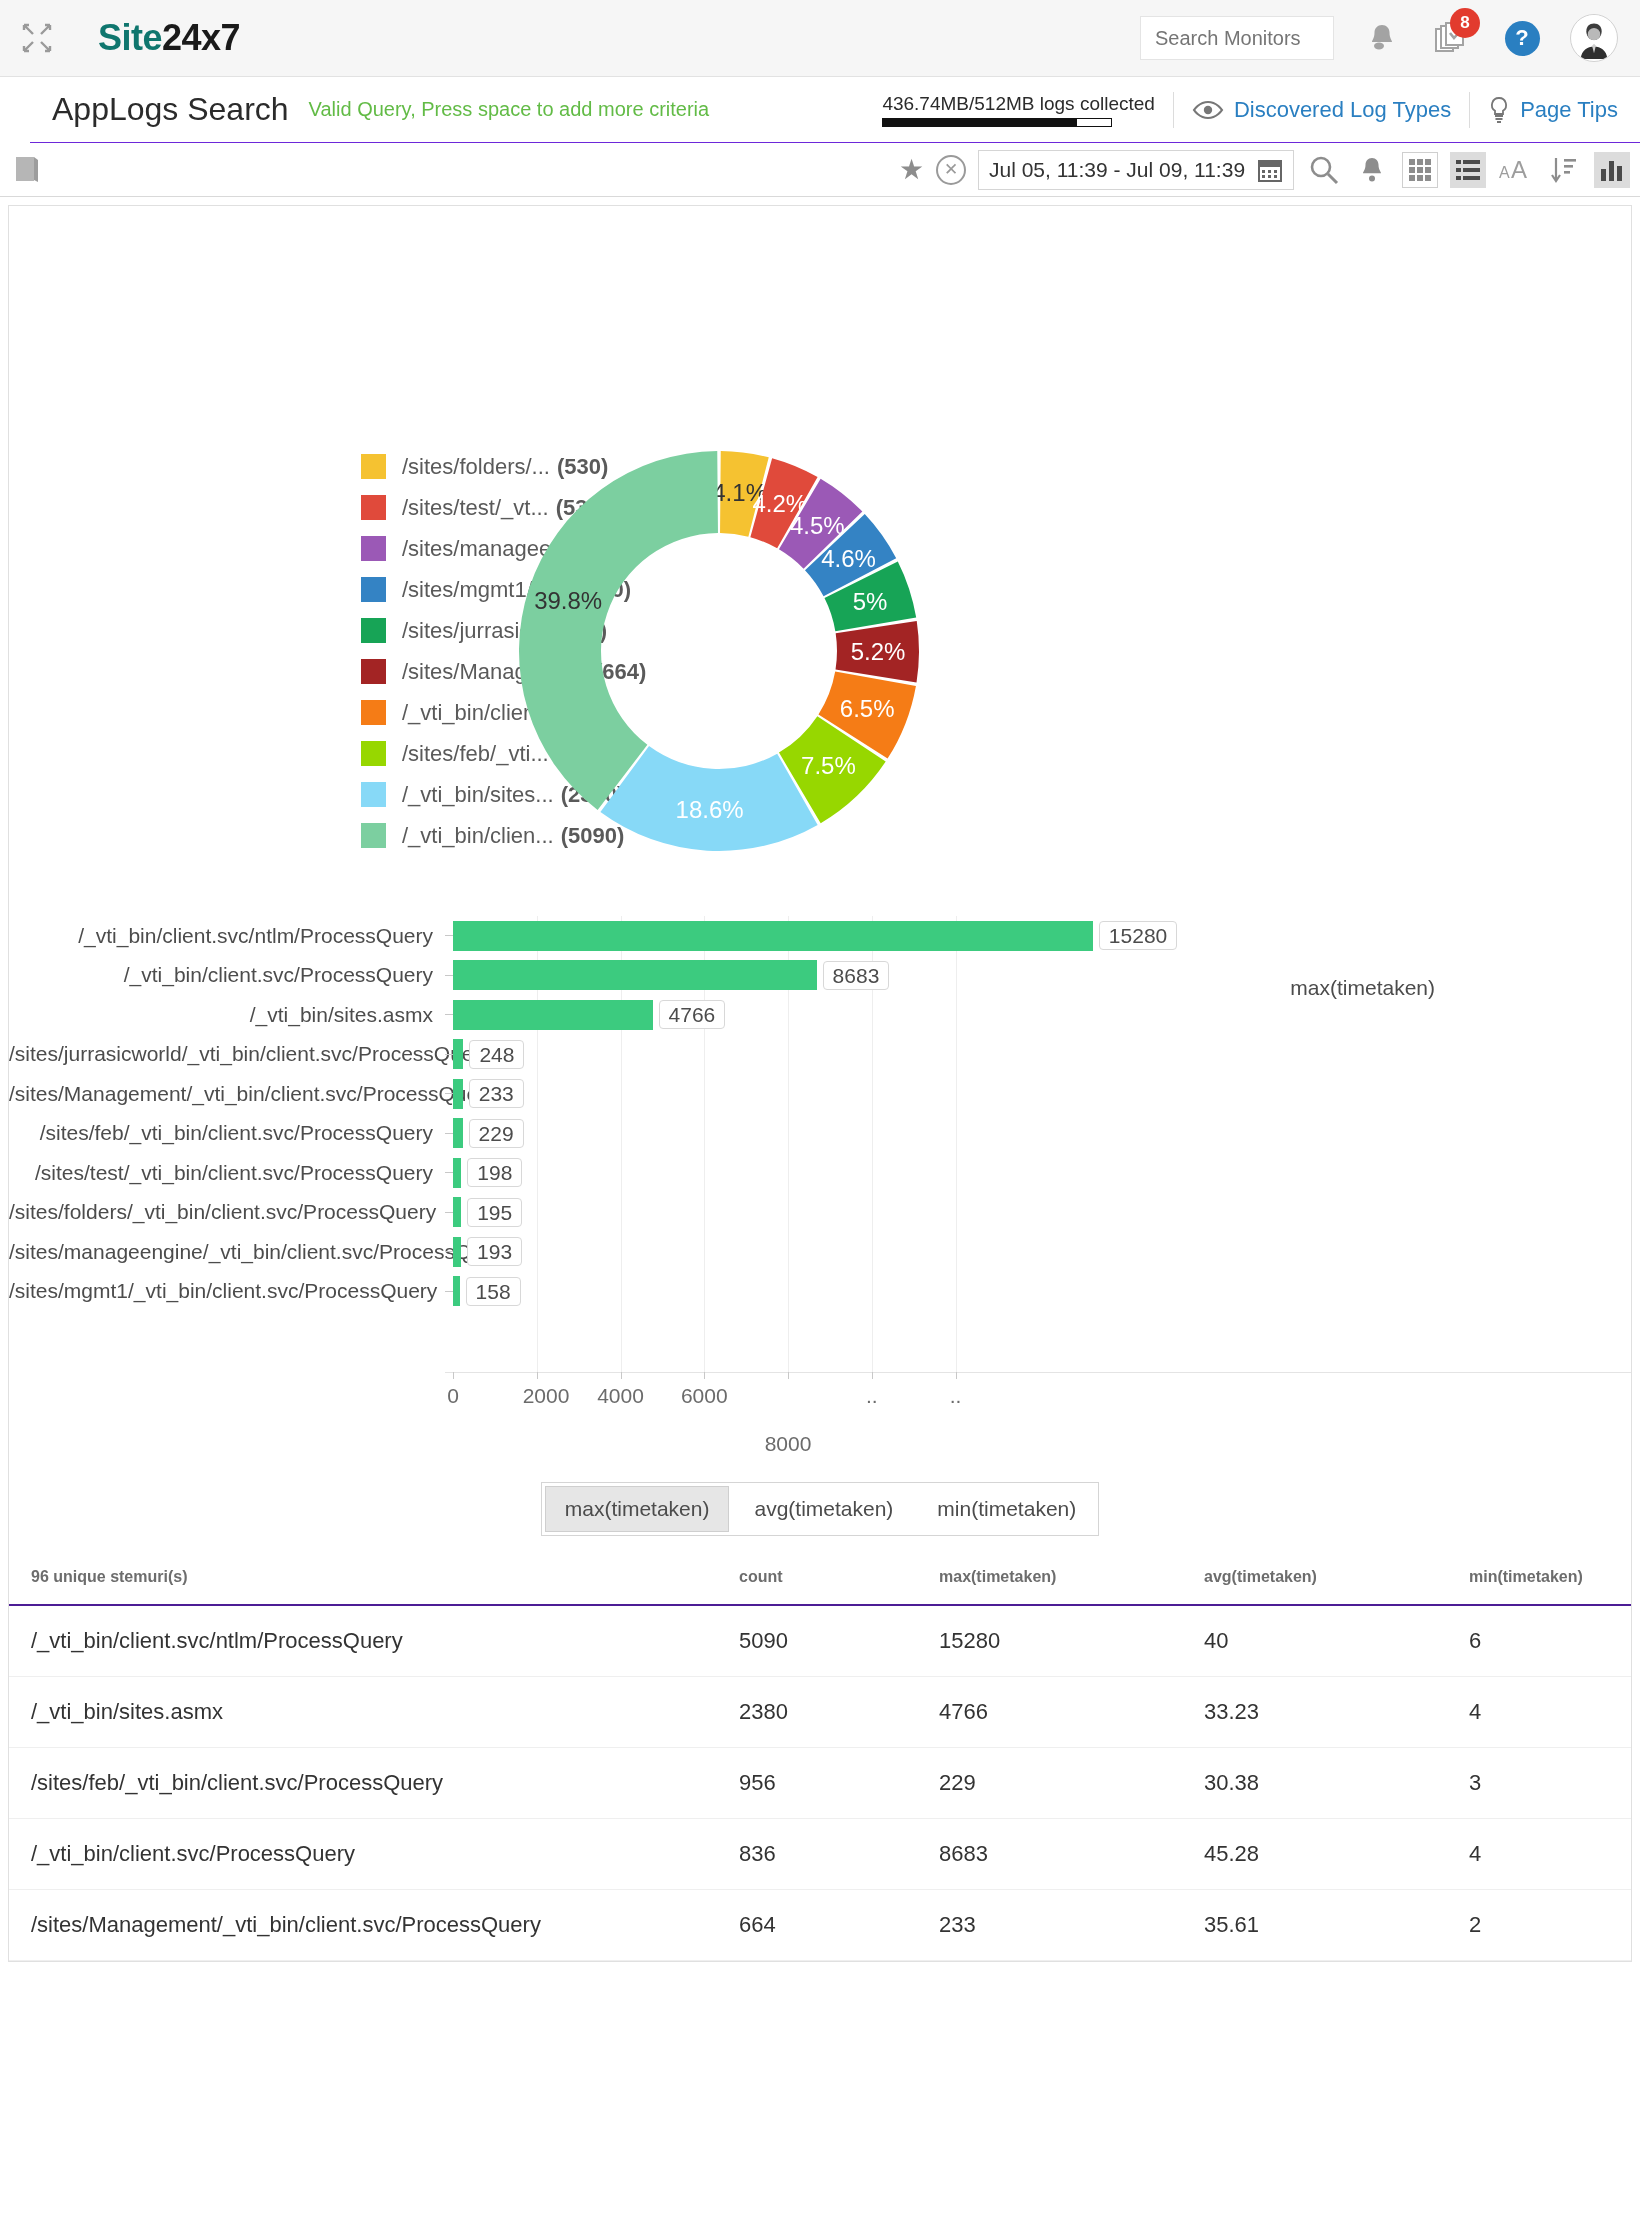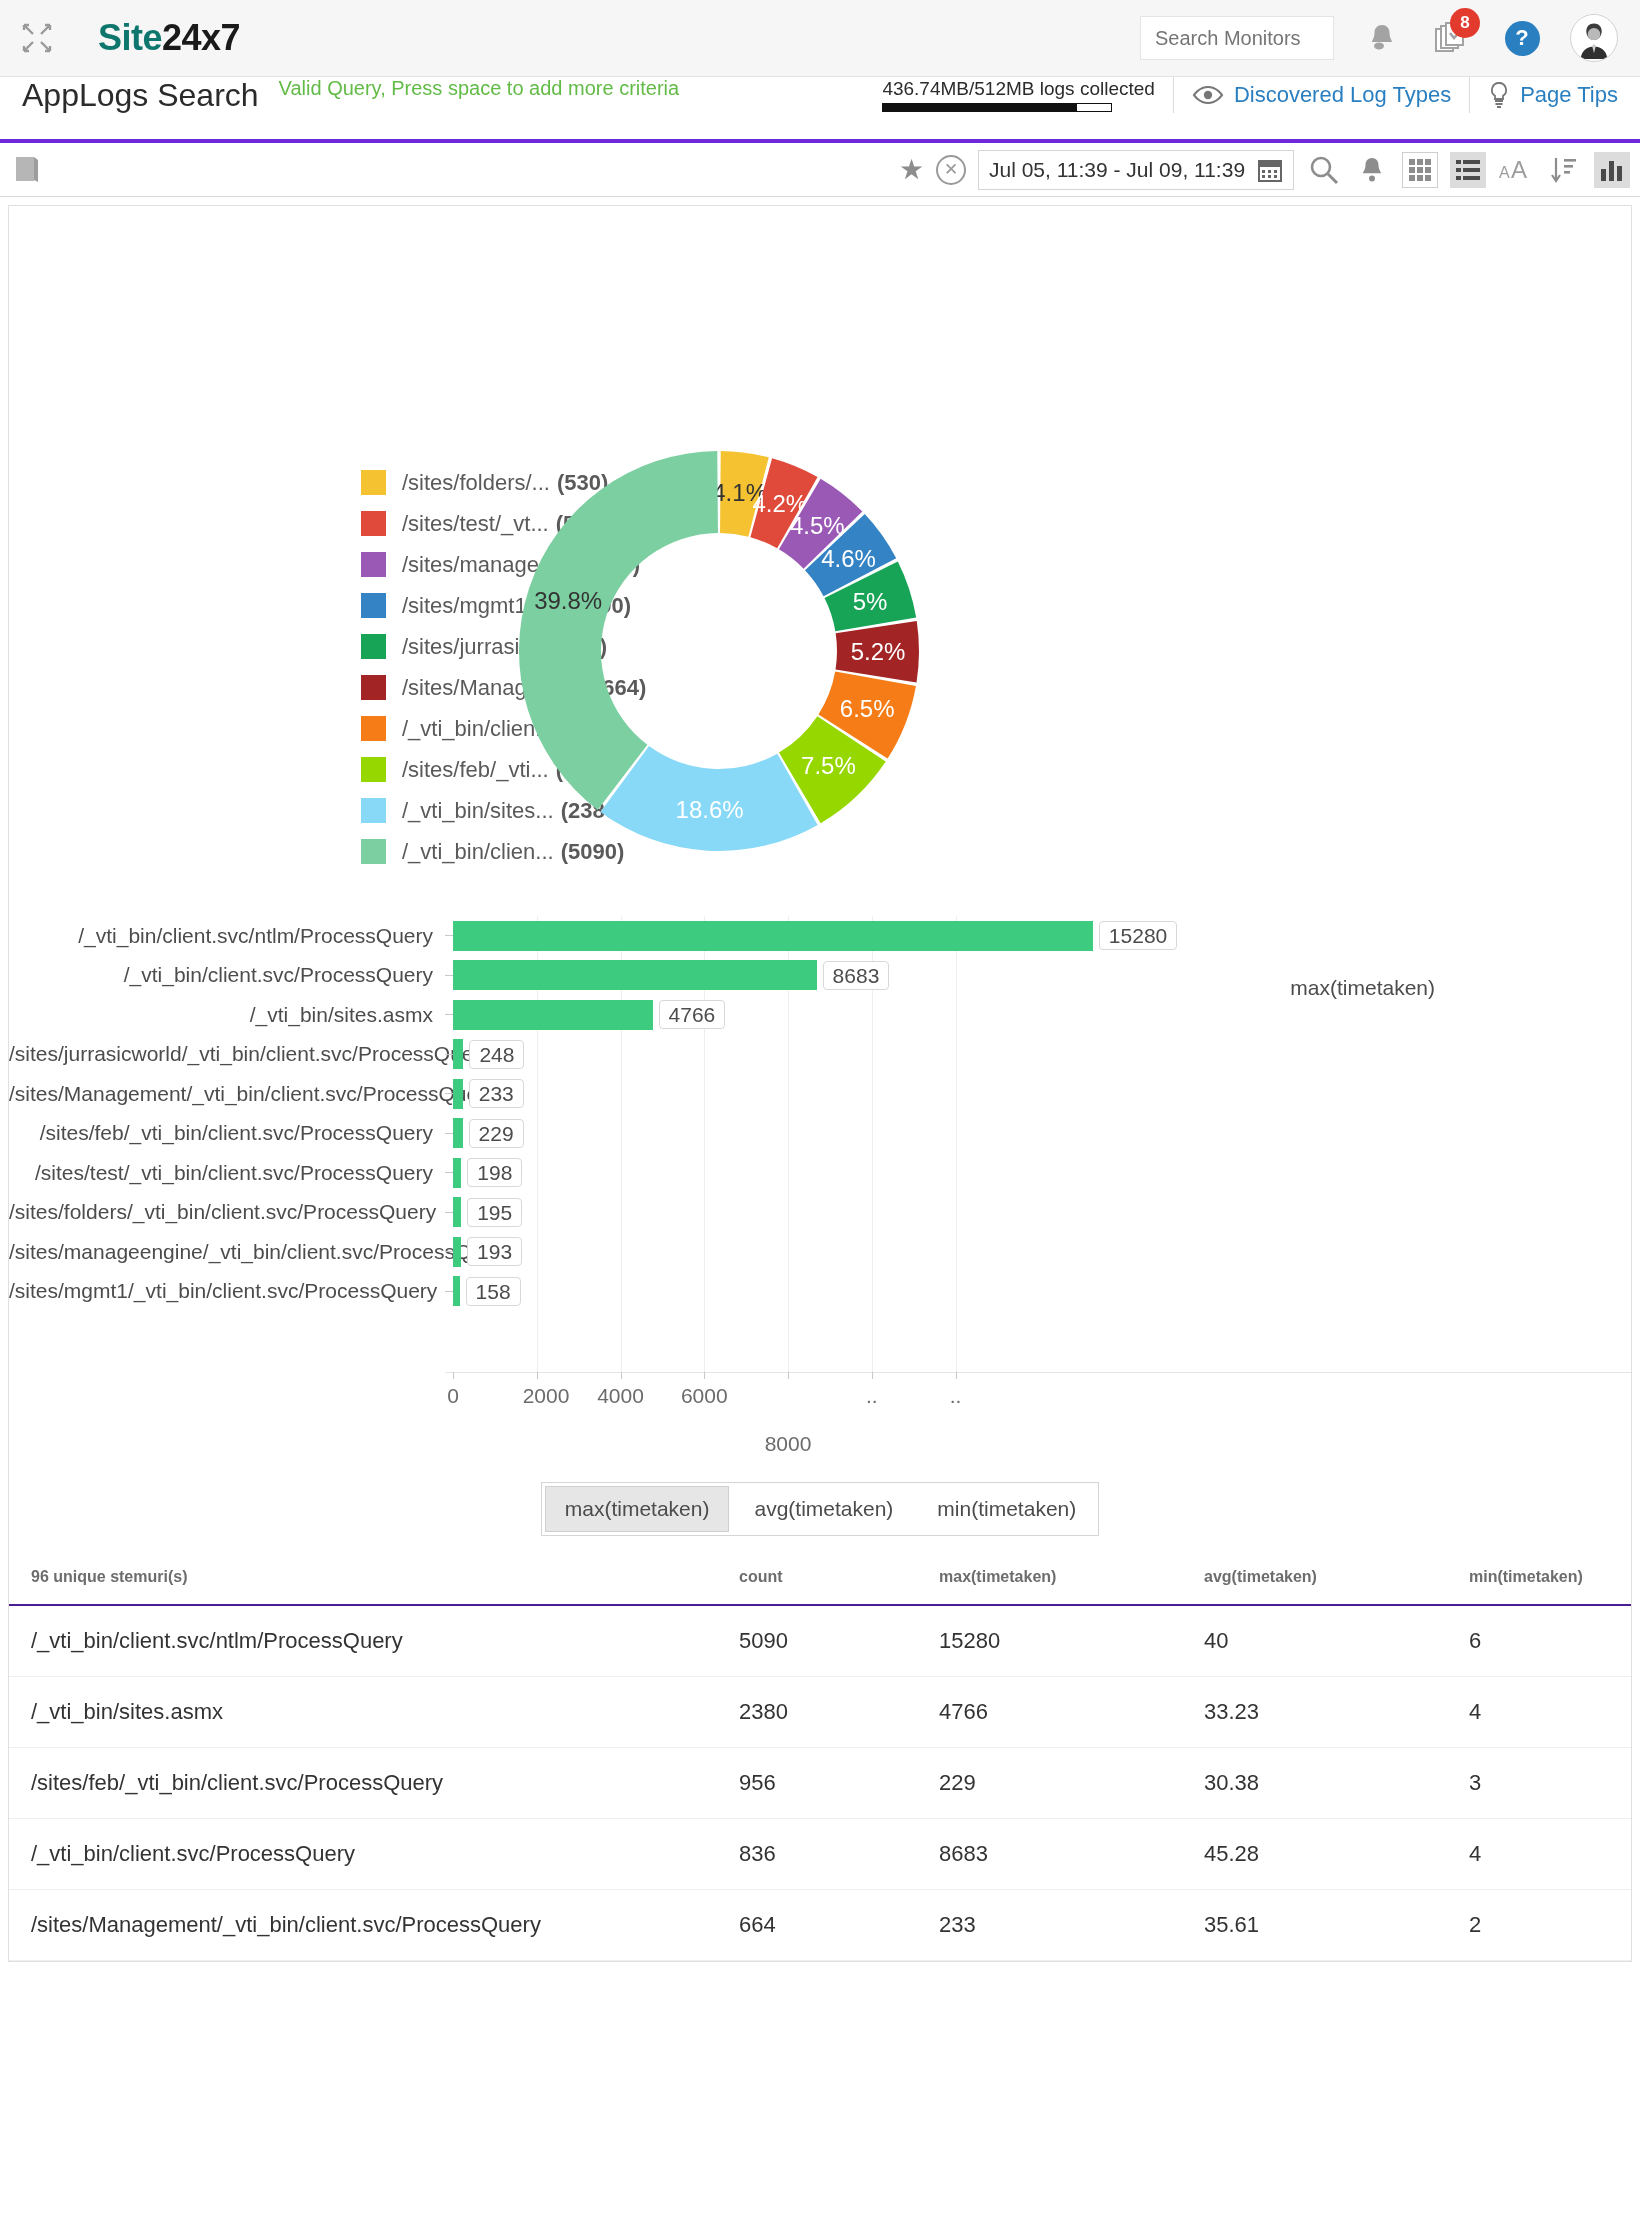--- a/index.html
+++ b/index.html
@@ -37,22 +37,22 @@
     width:35px;height:35px;border-radius:50%;background:#2a7fc1;color:#fff;
     display:flex;align-items:center;justify-content:center;font-size:22px;font-weight:bold;
   }
   .avatar{
     width:48px;height:48px;border-radius:50%;border:1px solid #d2d2d2;overflow:hidden;background:#fff;
     display:flex;align-items:flex-end;justify-content:center;
   }
 
   
   .titlerow{
-    height:66px; border-bottom:4px solid #6d28d9; display:flex; align-items:flex-start;
-    padding:0 22px; background:#fff;
+    height:66px; border-bottom:1px solid #6d28d9; display:flex; align-items:center;
+    padding:0 22px; background:#fff;margin-left:30px;
   }
   .page-title{ font-size:32px; color:#2b2b2b; font-weight:400; }
   .valid-query{ color:#62bb46; font-size:20px; margin-left:20px; }
   .logs-wrap{ margin-left:auto; display:flex; align-items:center; gap:18px; }
   .logs-collected{ text-align:center; }
   .logs-text{ font-size:19px; color:#2b2b2b; }
   .logs-bar{ width:230px; height:9px; background:#ffffff; border:1px solid #111; margin-top:3px; position:relative;}
   .logs-bar i{ position:absolute; left:0; top:0; bottom:0; background:#111; display:block;}
   .vline{ width:1px; height:36px; background:#dcdcdc; }
   .hdr-link{ color:#2a7fc1; font-size:22px; display:flex; align-items:center; gap:10px; }
@@ -76,21 +76,21 @@
   }
   .daterange span{ flex:1; }
   .tool-ico{ width:36px;height:36px;display:flex;align-items:center;justify-content:center;color:#8d8d8d; }
   .tool-ico.boxed{ border:1px solid #cfcfcf; }
   .tool-ico.active{ background:#dcdcdc; }
 
   
   .panel{ border:1px solid #e0e0e0; margin:8px; background:#fff; }
 
   .donut-area{ position:relative; height:700px; }
-  .legend{ position:absolute; left:352px; top:256px; }
+  .legend{ position:absolute; left:352px; top:240px; }
   .legend-row{ display:flex; align-items:center; height:41px; font-size:22px; color:#5a5a5a; }
   .swatch{ width:25px; height:25px; margin-right:16px; flex:0 0 25px; }
   .legend-label{ color:#5a5a5a; }
   .legend-count{ font-weight:bold; color:#5a5a5a; margin-left:7px; }
   .donut-svg{ position:absolute; left:480px; top:215px; }
 
   
   .barchart{ position:relative; height:560px; margin-top:10px; }
   .bc-rows{ position:absolute; left:0; top:0; width:100%; }
   .bc-row{ height:39.5px; display:flex; align-items:center; }

